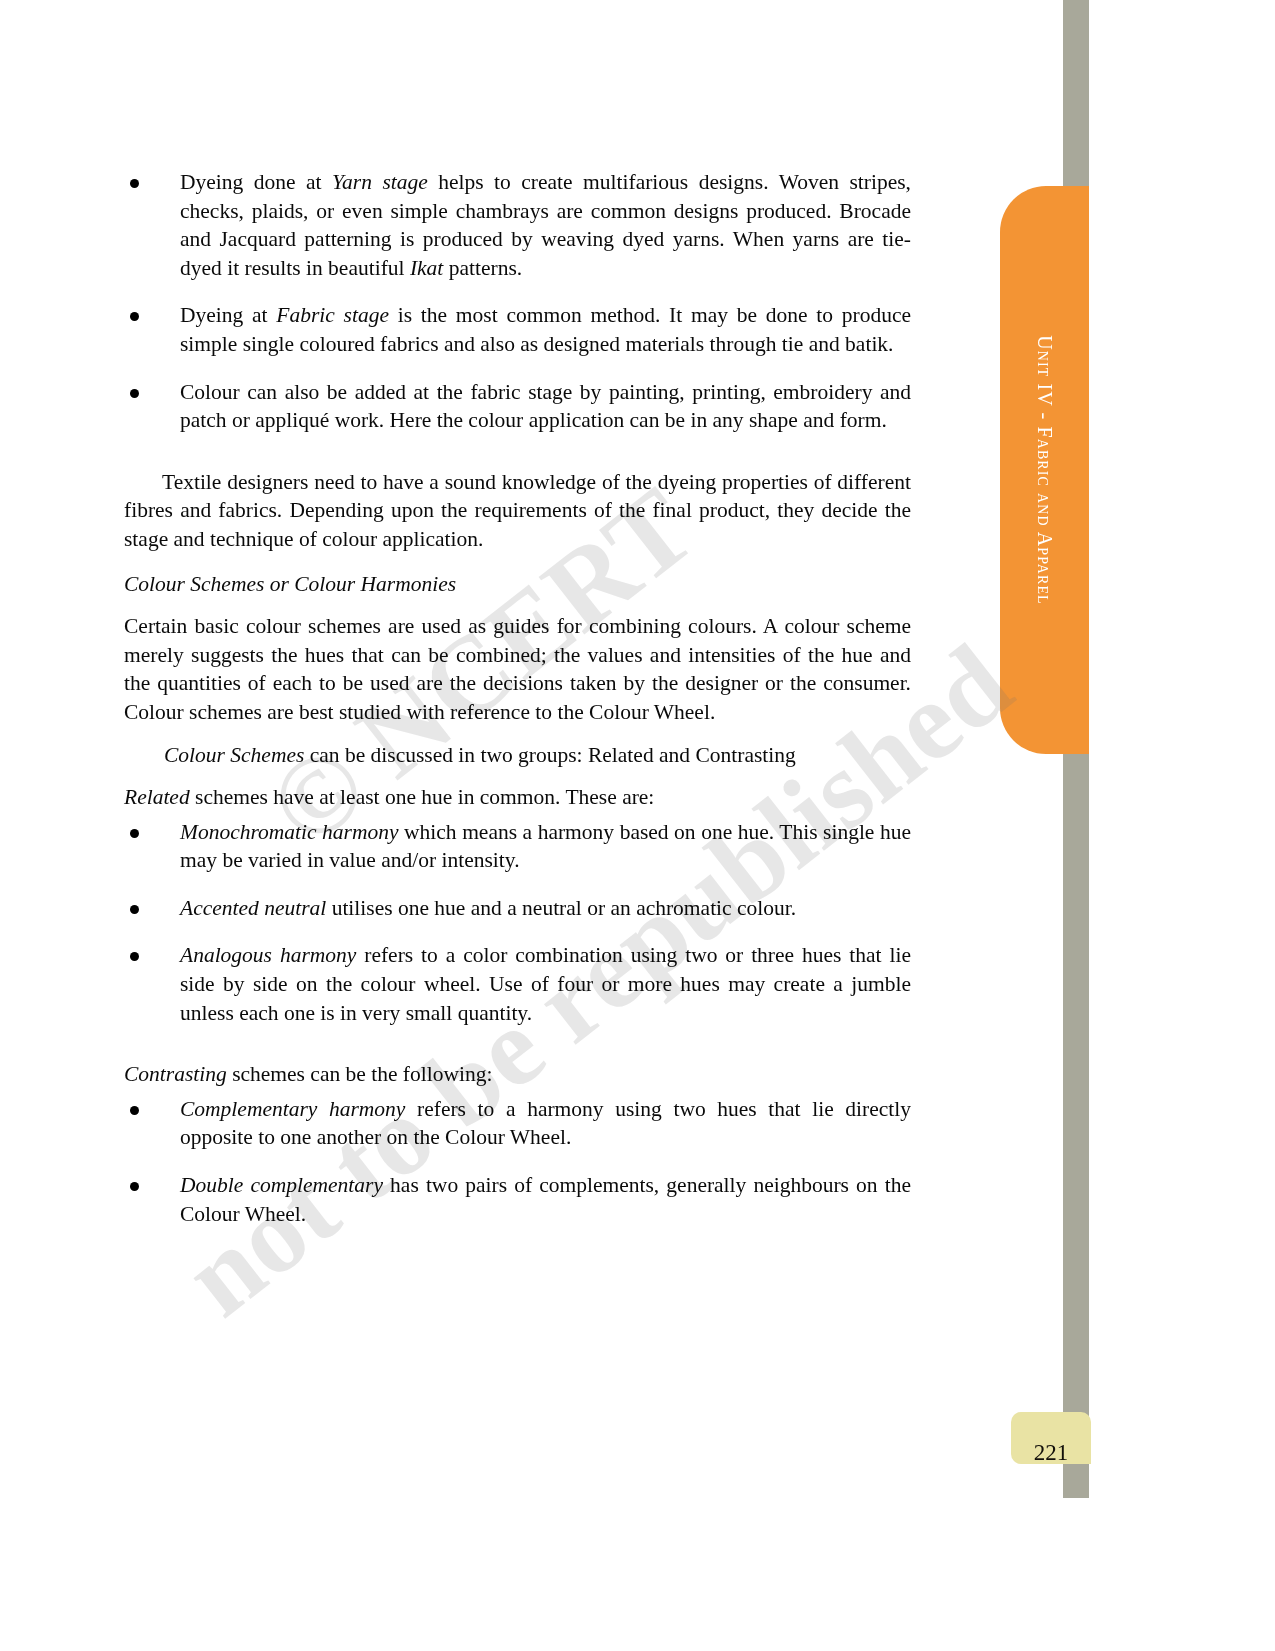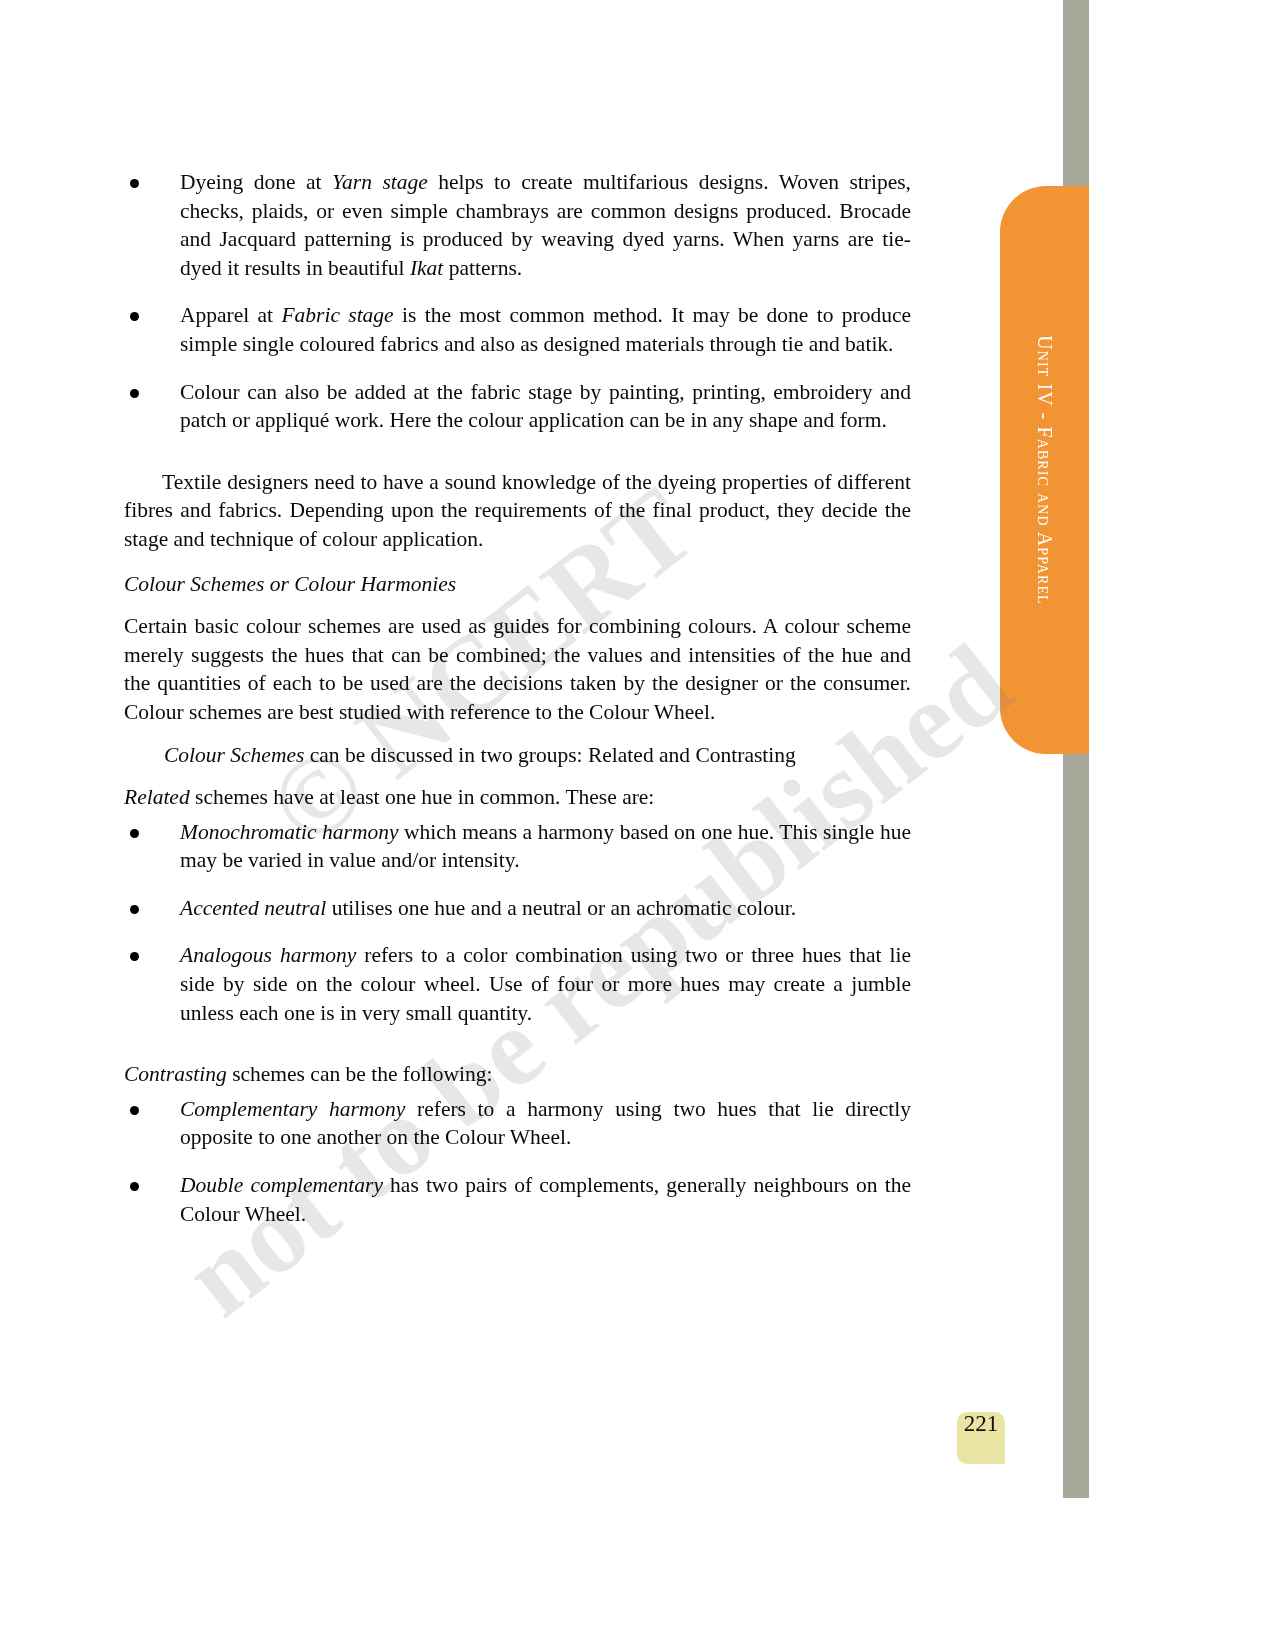--- a/index.html
+++ b/index.html
@@ -59,31 +59,31 @@
     font-family: "Liberation Serif", "DejaVu Serif", serif;
     font-variant: small-caps;
     font-size: 20px;
     letter-spacing: 1.1px;
     white-space: nowrap;
   }
 
   
   .page-chip {
     position: absolute;
-    left: 957px;
+    left: 1011px;
     top: 1412px;
-    width: 48px;
+    width: 80px;
     height: 52px;
     background: #e9e3a4;
     border-top-left-radius: 10px;
     border-bottom-left-radius: 10px;
     border-top-right-radius: 10px;
     border-bottom-right-radius: 0;
     display: flex;
-    align-items: flex-start;
+    align-items: flex-end;
     justify-content: center;
   }
   .page-chip span {
     font-family: "Liberation Serif", "DejaVu Serif", serif;
     font-size: 23px;
     color: #13100a;
     line-height: 1;
   }
 
   
@@ -205,21 +205,21 @@
     <span>221</span>
   </div>
 
   <div class="column">
 
     <ul class="bullets">
       <li>
         <span>Dyeing done at </span><em>Yarn stage</em><span> helps to create multifarious designs. Woven stripes, checks, plaids, or even simple chambrays are common designs produced. Brocade and Jacquard patterning is produced by weaving dyed yarns. When yarns are tie-dyed it results in beautiful </span><em>Ikat</em><span> patterns.</span>
       </li>
       <li>
-        <span>Apparel at </span><em>Fabric stage</em><span> is the most common method. It may be done to produce simple single coloured fabrics and also as designed materials through tie and batik.</span>
+        <span>Dyeing at </span><em>Fabric stage</em><span> is the most common method. It may be done to produce simple single coloured fabrics and also as designed materials through tie and batik.</span>
       </li>
       <li>
         <span>Colour can also be added at the fabric stage by painting, printing, embroidery and patch or appliqué work. Here the colour application can be in any shape and form.</span>
       </li>
     </ul>
 
     <p class="para indent gap-md">Textile designers need to have a sound knowledge of the dyeing properties of different fibres and fabrics. Depending upon the requirements of the final product, they decide the stage and technique of colour application.</p>
 
     <p class="heading-italic">Colour Schemes or Colour Harmonies</p>
 

